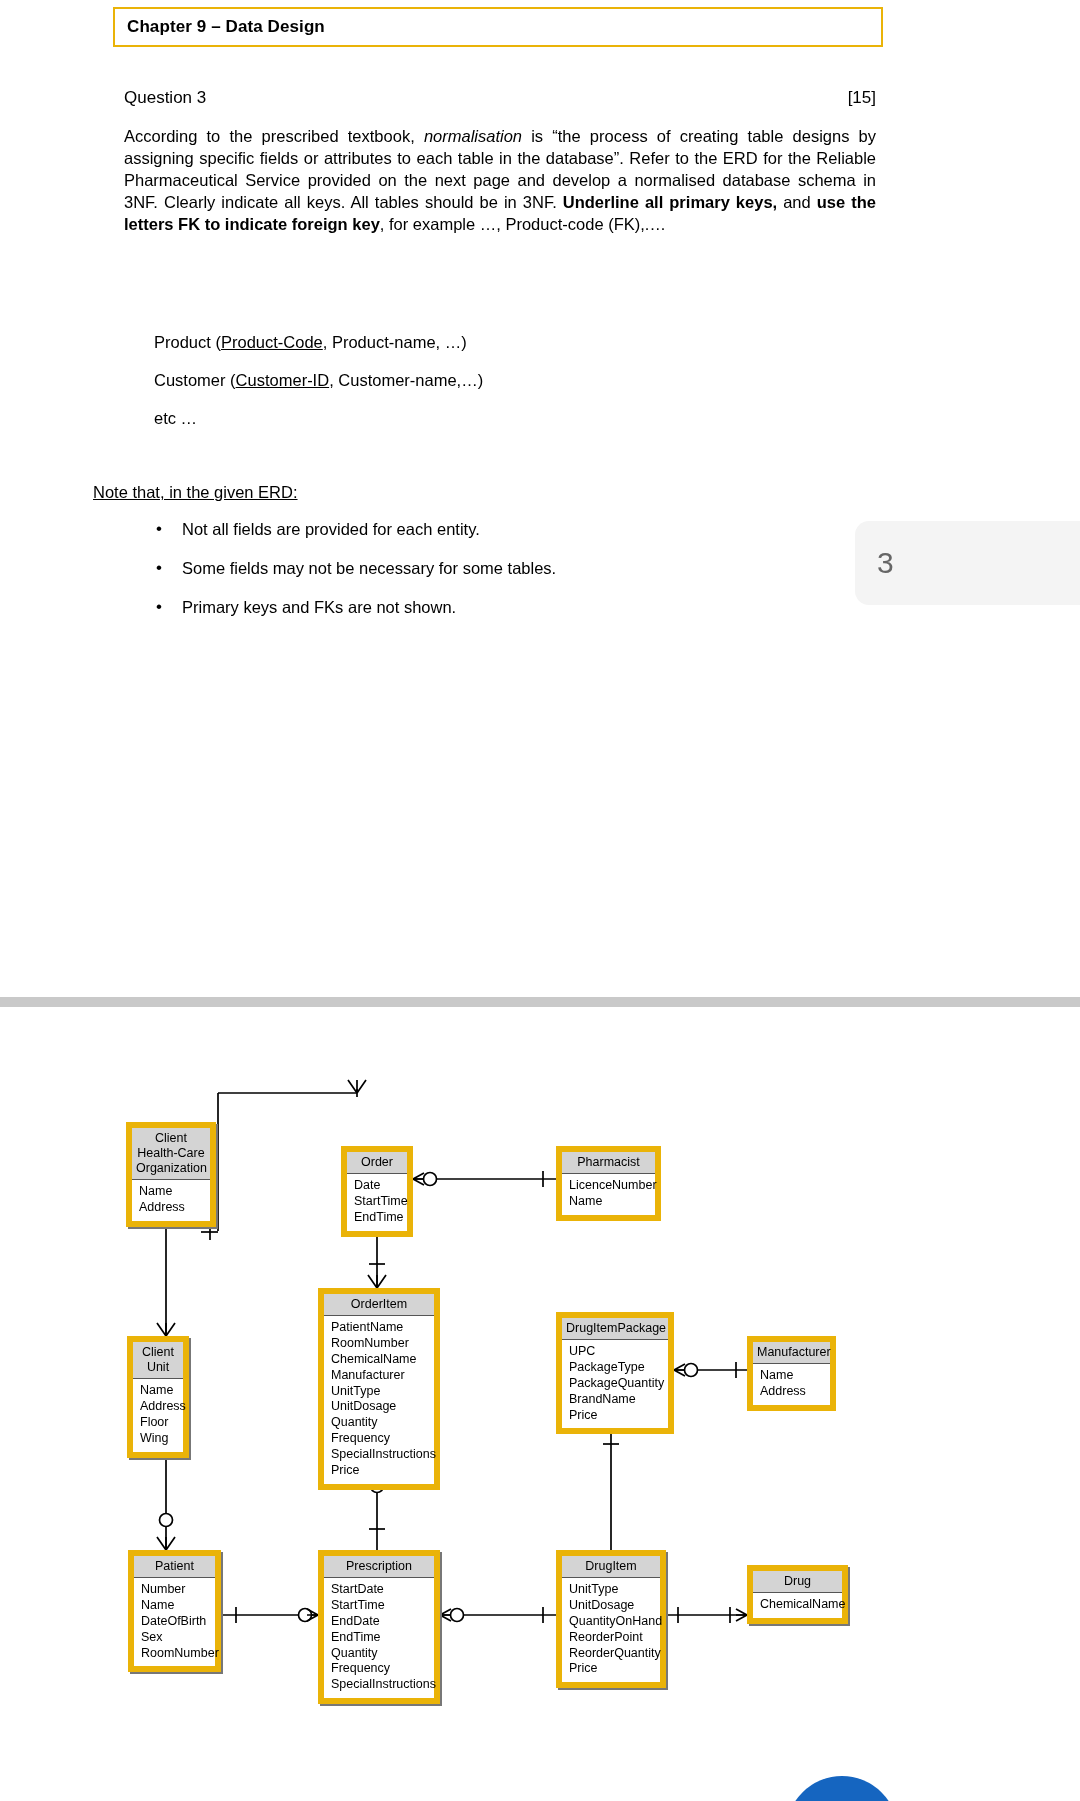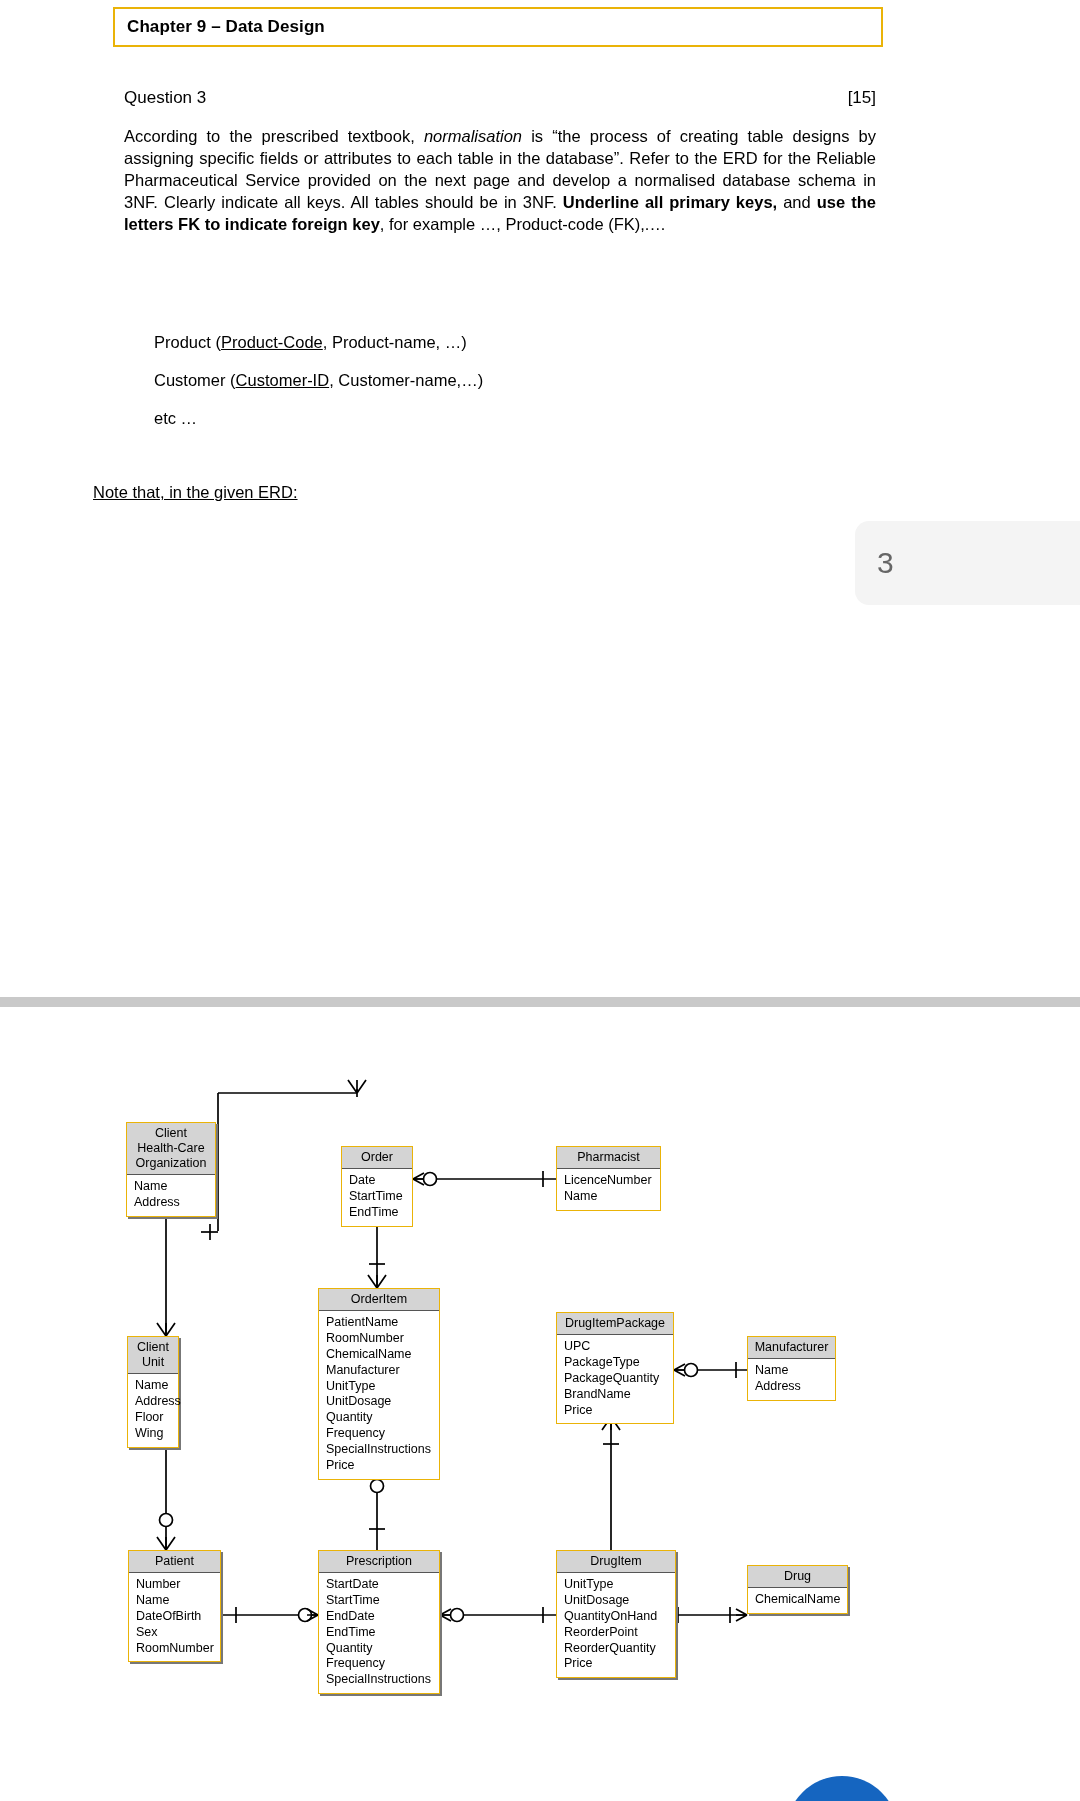--- a/index.html
+++ b/index.html
@@ -57,21 +57,21 @@
   }
 
   
   #page-divider { position:absolute; left:0; top:997px; width:1080px; height:10px; background:#c9c9c9; }
   #gap-below { position:absolute; left:0; top:1007px; width:1080px; height:10px; background:#fff; }
 
   
   #page-two { position:absolute; left:0; top:1007px; width:1080px; height:794px; background:#fff; }
 
   
-  .entity { position:absolute; border:1px solid #eab308; background:#fff; font-size:12.5px; line-height:1.27; }
+  .entity { position:absolute; border:6px solid #eab308; background:#fff; font-size:12.5px; line-height:1.27; }
   .entity .ehead {
     background:#d4d4d4; border-bottom:1px solid #555;
     text-align:center; padding:3px 4px 3px; font-size:12.5px; line-height:1.2;
   }
   .entity .ebody { padding:4px 14px 5px 7px; }
   .entity .ebody div { white-space:nowrap; }
 
   
   .entity.shadowed { box-shadow:2px 2px 0 0 #777; }
 
@@ -106,20 +106,25 @@
   </div>
   <div class="schema-line" id="schema2">
     <span>Customer (</span><span class="u">Customer-ID</span><span>, Customer-name,…)</span>
   </div>
   <div class="schema-line" id="schema3">
     <span>etc …</span>
   </div>
 
   <div id="note-heading">Note that, in the given ERD:</div>
 
+  <ul id="bullets">
+    <li>Not all fields are provided for each entity.</li>
+    <li>Some fields may not be necessary for some tables.</li>
+    <li>Primary keys and FKs are not shown.</li>
+  </ul>
 
   <div id="page-badge">
     <span>3</span>
   </div>
 </div>
 
 <div id="page-divider"></div>
 <div id="gap-below"></div>
 
 <div id="page-two">
@@ -213,21 +218,21 @@
   <div class="entity" style="left:556px; top:139px; width:105px;">
     <div class="ehead">
       <div>Pharmacist</div>
     </div>
     <div class="ebody">
       <div>LicenceNumber</div>
       <div>Name</div>
     </div>
   </div>
 
-  <div class="entity shadowed" style="left:127px; top:329px; width:52px;">
+  <div class="entity shadowed" style="left:127px; top:329px; width:62px;">
     <div class="ehead">
       <div>Client Unit</div>
     </div>
     <div class="ebody">
       <div>Name</div>
       <div>Address</div>
       <div>Floor</div>
       <div>Wing</div>
     </div>
   </div>
@@ -294,21 +299,21 @@
       <div>StartDate</div>
       <div>StartTime</div>
       <div>EndDate</div>
       <div>EndTime</div>
       <div>Quantity</div>
       <div>Frequency</div>
       <div>SpecialInstructions</div>
     </div>
   </div>
 
-  <div class="entity shadowed" style="left:556px; top:543px; width:120px;">
+  <div class="entity shadowed" style="left:556px; top:543px; width:110px;">
     <div class="ehead">
       <div>DrugItem</div>
     </div>
     <div class="ebody">
       <div>UnitType</div>
       <div>UnitDosage</div>
       <div>QuantityOnHand</div>
       <div>ReorderPoint</div>
       <div>ReorderQuantity</div>
       <div>Price</div>

